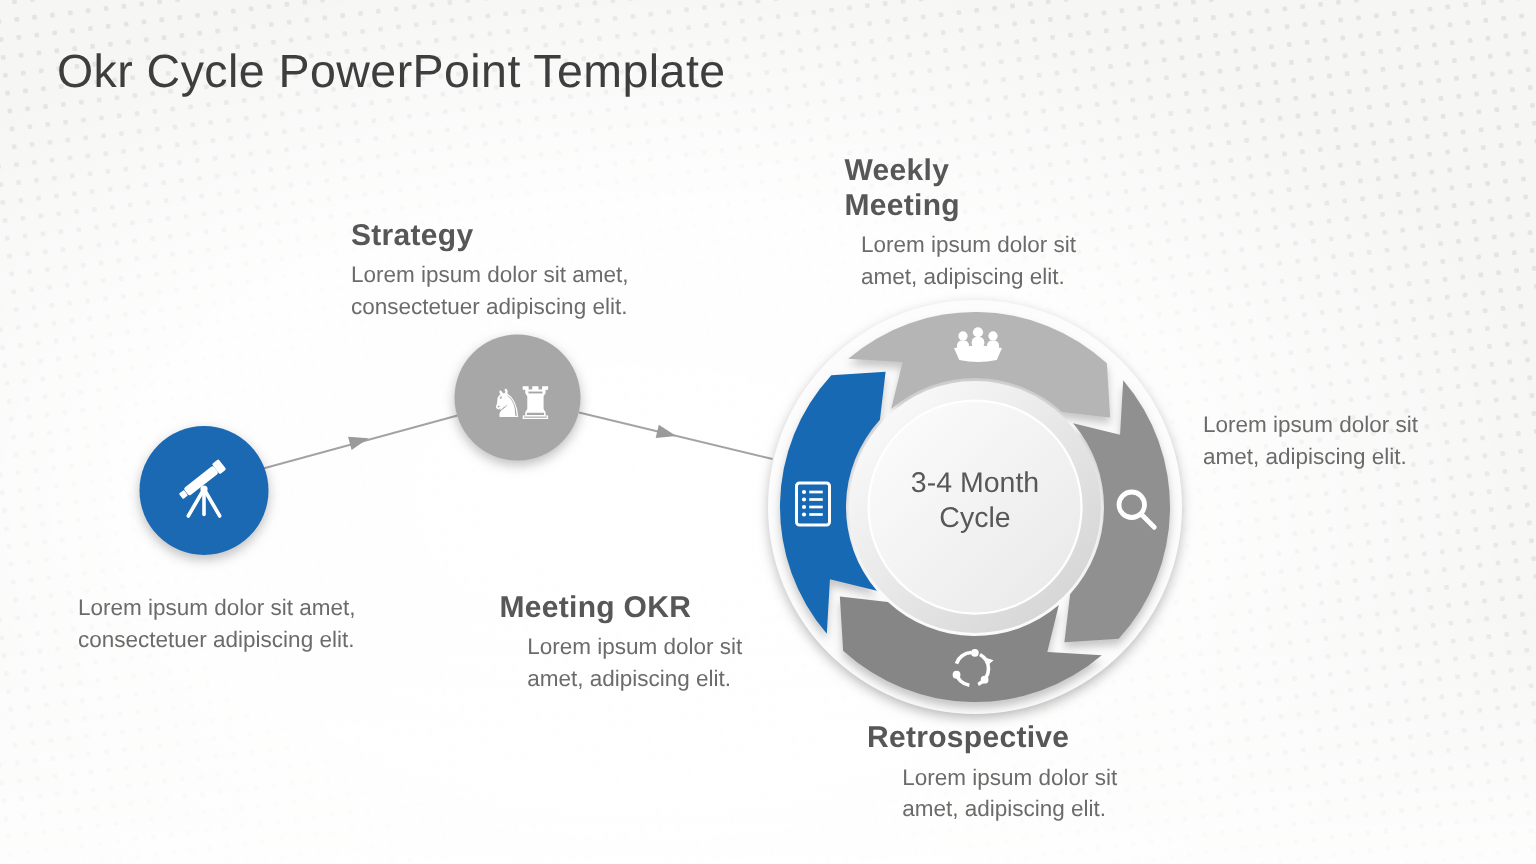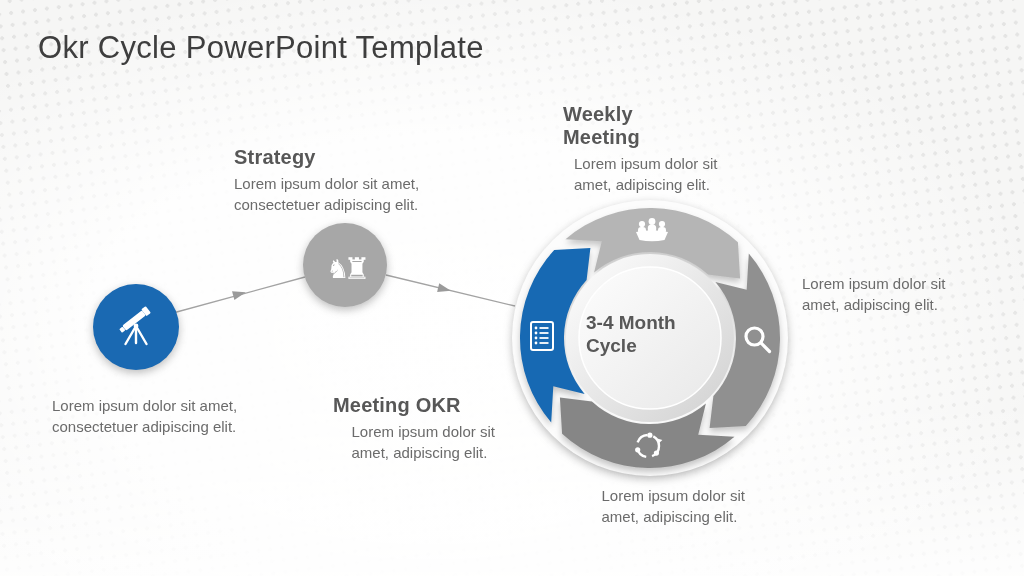--- a/index.html
+++ b/index.html
@@ -34,21 +34,21 @@
   .step-block p{
     margin:5px 0 0 0;font-size:15px;color:#6b6b6b;line-height:1.38;
   }
   .tc{text-align:left;}
   .narrow-h{max-width:132px;margin:0 auto;}
   .desc{max-width:178px;}
   .desc-wide{max-width:237px;}
   .tc .desc{margin-left:auto;margin-right:auto;}
   .center-label{
     position:absolute;left:586px;top:311px;width:128px;
-    text-align:left;font-size:19px;font-weight:700;color:#585858;line-height:1.22;
+    text-align:center;font-size:19px;font-weight:400;color:#585858;line-height:1.22;
   }
   svg{position:absolute;overflow:visible;}
   .seg-shadow{filter:drop-shadow(0px 4px 3px rgba(70,70,70,0.30));}
   .node-shadow{filter:drop-shadow(0px 3px 4px rgba(70,70,70,0.35));}
 </style>
 </head>
 <body>
 
 <div class="bg-dots"></div>
 <div class="bg-fade"></div>
@@ -165,19 +165,20 @@
 <div class="step-block tc" style="left:563px;top:103px;width:200px;">
   <h3 class="narrow-h">Weekly Meeting</h3>
   <p class="desc">Lorem ipsum dolor sit amet, adipiscing elit.</p>
 </div>
 
 <div class="step-block" style="left:802px;top:269px;width:190px;">
   <p class="desc">Lorem ipsum dolor sit amet, adipiscing elit.</p>
 </div>
 
 <div class="step-block tc" style="left:578px;top:481px;width:225px;">
+  <h3>Retrospective</h3>
   <p class="desc">Lorem ipsum dolor sit amet, adipiscing elit.</p>
 </div>
 
 <div class="step-block tc" style="left:333px;top:394px;width:215px;">
   <h3>Meeting OKR</h3>
   <p class="desc">Lorem ipsum dolor sit amet, adipiscing elit.</p>
 </div>
 
 </body></html>

